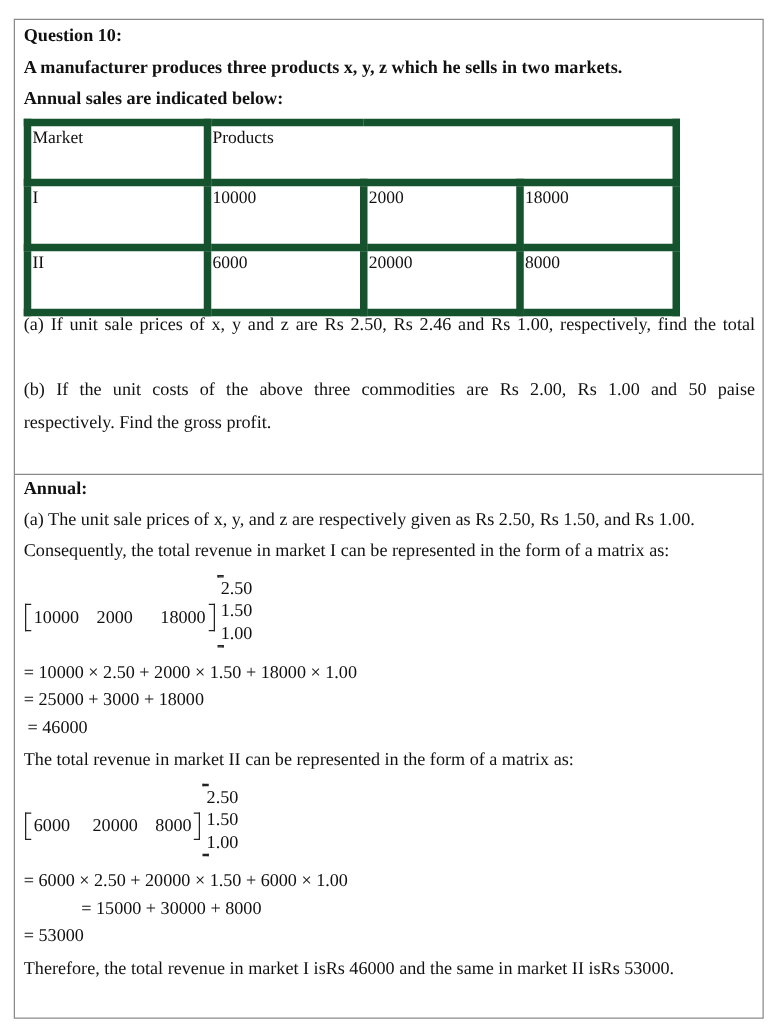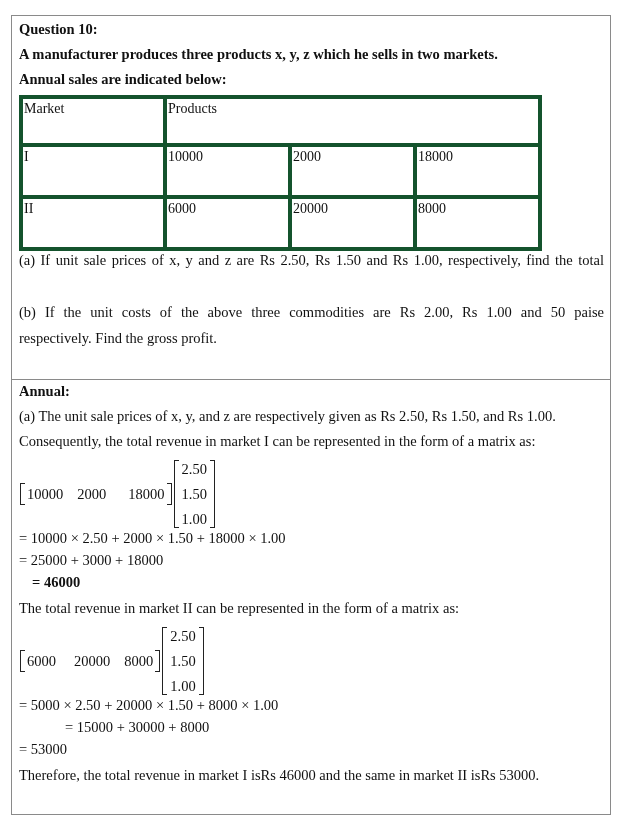--- a/index.html
+++ b/index.html
@@ -6,30 +6,30 @@
   body { width:624px; height:827px; position:relative; overflow:hidden;
          font-family:"Liberation Serif", "DejaVu Serif", serif; color:#111; }
   .frame { position:absolute; left:11px; top:15px; width:600px; height:800px;
            border:1px solid #8a8a8a; box-sizing:border-box; }
   .divider { position:absolute; left:0; right:0; top:363px; border-top:1px solid #8a8a8a; }
   .abs { position:absolute; white-space:nowrap; }
   .bold { font-weight:bold; }
   .txt { font-size:14.5px; line-height:18px; }
   .just { white-space:normal; text-align:justify; text-align-last:justify; width:585px; }
   table.sales { position:absolute; left:7px; top:79px; border-collapse:collapse; }
-  table.sales td { border:4px solid #14532d; vertical-align:top; padding:2px 1px 0 1px;
+  table.sales td { border:6px solid #14532d; vertical-align:top; padding:2px 1px 0 1px;
                    font-size:14px; line-height:16px; height:48px; box-sizing:border-box; }
   .math { font-size:14.5px; line-height:18px; }
   .mrow { display:flex; align-items:center; }
   .bracket-l, .bracket-r { display:inline-block; border:1px solid #222; width:4px; align-self:stretch; }
   .bracket-l { border-right:none; }
   .bracket-r { border-left:none; }
   .rowvec { display:flex; align-items:center; height:22px; }
   .rowvec .cells { display:flex; gap:14px; padding:0 2px; }
-  .colvec { display:flex; height:68px; margin-left:2px; }
+  .colvec { display:flex; height:68px; margin-left:2px;flex-direction:column; }
   .colvec .cells { display:flex; flex-direction:column; justify-content:space-between; padding:0 3px; }
 </style>
 </head>
 <body>
 
 <div class="frame">
 
   <div class="abs txt bold" style="left:7px; top:4px;">Question 10:</div>
   <div class="abs txt bold" style="left:7px; top:29px;">A manufacturer produces three products x, y, z which he sells in two markets.</div>
   <div class="abs txt bold" style="left:7px; top:54px;">Annual sales are indicated below:</div>
@@ -48,21 +48,21 @@
     </tr>
     <tr>
       <td style="height:52px;">II</td>
       <td style="height:52px;">6000</td>
       <td style="height:52px;">20000</td>
       <td style="height:52px;">8000</td>
     </tr>
   </tbody>
     </table>
 
-  <div class="abs txt just" style="left:7px; top:235px;">(a) If unit sale prices of x, y and z are Rs 2.50, Rs 1.50 and Rs 1.00, respectively, find the total</div>
+  <div class="abs txt just" style="left:7px; top:235px;">(a) If unit sale prices of x, y and z are Rs 2.50, Rs 2.46 and Rs 1.00, respectively, find the total</div>
   <div class="abs txt just" style="left:7px; top:287px;">(b) If the unit costs of the above three commodities are Rs 2.00, Rs 1.00 and 50 paise</div>
   <div class="abs txt" style="left:7px; top:313px;">respectively. Find the gross profit.</div>
 
   <div class="divider"></div>
 
   <div class="abs txt bold" style="left:7px; top:366px;">Annual:</div>
   <div class="abs txt" style="left:7px; top:391px;">(a) The unit sale prices of x, y, and z are respectively given as Rs 2.50, Rs 1.50, and Rs 1.00.</div>
   <div class="abs txt" style="left:7px; top:416px;text-align:right;">Consequently, the total revenue in market I can be represented in the form of a matrix as:</div>
 
   <div class="abs math mrow" style="left:8px; top:444px;">
@@ -80,21 +80,21 @@
       <span class="cells">
         <span style="text-align:right;">2.50</span>
         <span>1.50</span>
         <span>1.00</span>
       </span>
       <span class="bracket-r"></span>
     </div>
   </div>
   <div class="abs math" style="left:7px; top:513px;">= 10000 × 2.50 + 2000 × 1.50 + 18000 × 1.00</div>
   <div class="abs math" style="left:7px; top:535px;">= 25000 + 3000 + 18000</div>
-  <div class="abs math" style="left:20px; top:557px;font-weight:bold;">= 46000</div>
+  <div class="abs math" style="left:10px; top:557px;">= 46000</div>
 
   <div class="abs txt" style="left:7px; top:583px;">The total revenue in market II can be represented in the form of a matrix as:</div>
 
   <div class="abs math mrow" style="left:8px; top:611px;">
     <div class="rowvec">
       <span class="bracket-l"></span>
       <span class="cells">
         <span>6000</span>
         <span style="margin-left:4px;">20000</span>
         <span>8000</span>
@@ -104,18 +104,18 @@
     <div class="colvec">
       <span class="bracket-l"></span>
       <span class="cells">
         <span>2.50</span>
         <span>1.50</span>
         <span>1.00</span>
       </span>
       <span class="bracket-r"></span>
     </div>
   </div>
-  <div class="abs math" style="left:7px; top:680px;">= 5000 × 2.50 + 20000 × 1.50 + 8000 × 1.00</div>
+  <div class="abs math" style="left:7px; top:680px;">= 6000 × 2.50 + 20000 × 1.50 + 6000 × 1.00</div>
   <div class="abs math" style="left:7px; top:702px;margin-left:46px;">= 15000 + 30000 + 8000</div>
   <div class="abs math" style="left:7px; top:724px;text-align:right;">= 53000</div>
 
   <div class="abs txt" style="left:7px; top:750px;">Therefore, the total revenue in market I isRs 46000 and the same in market II isRs 53000.</div>
 </div>
 
 </body></html>

